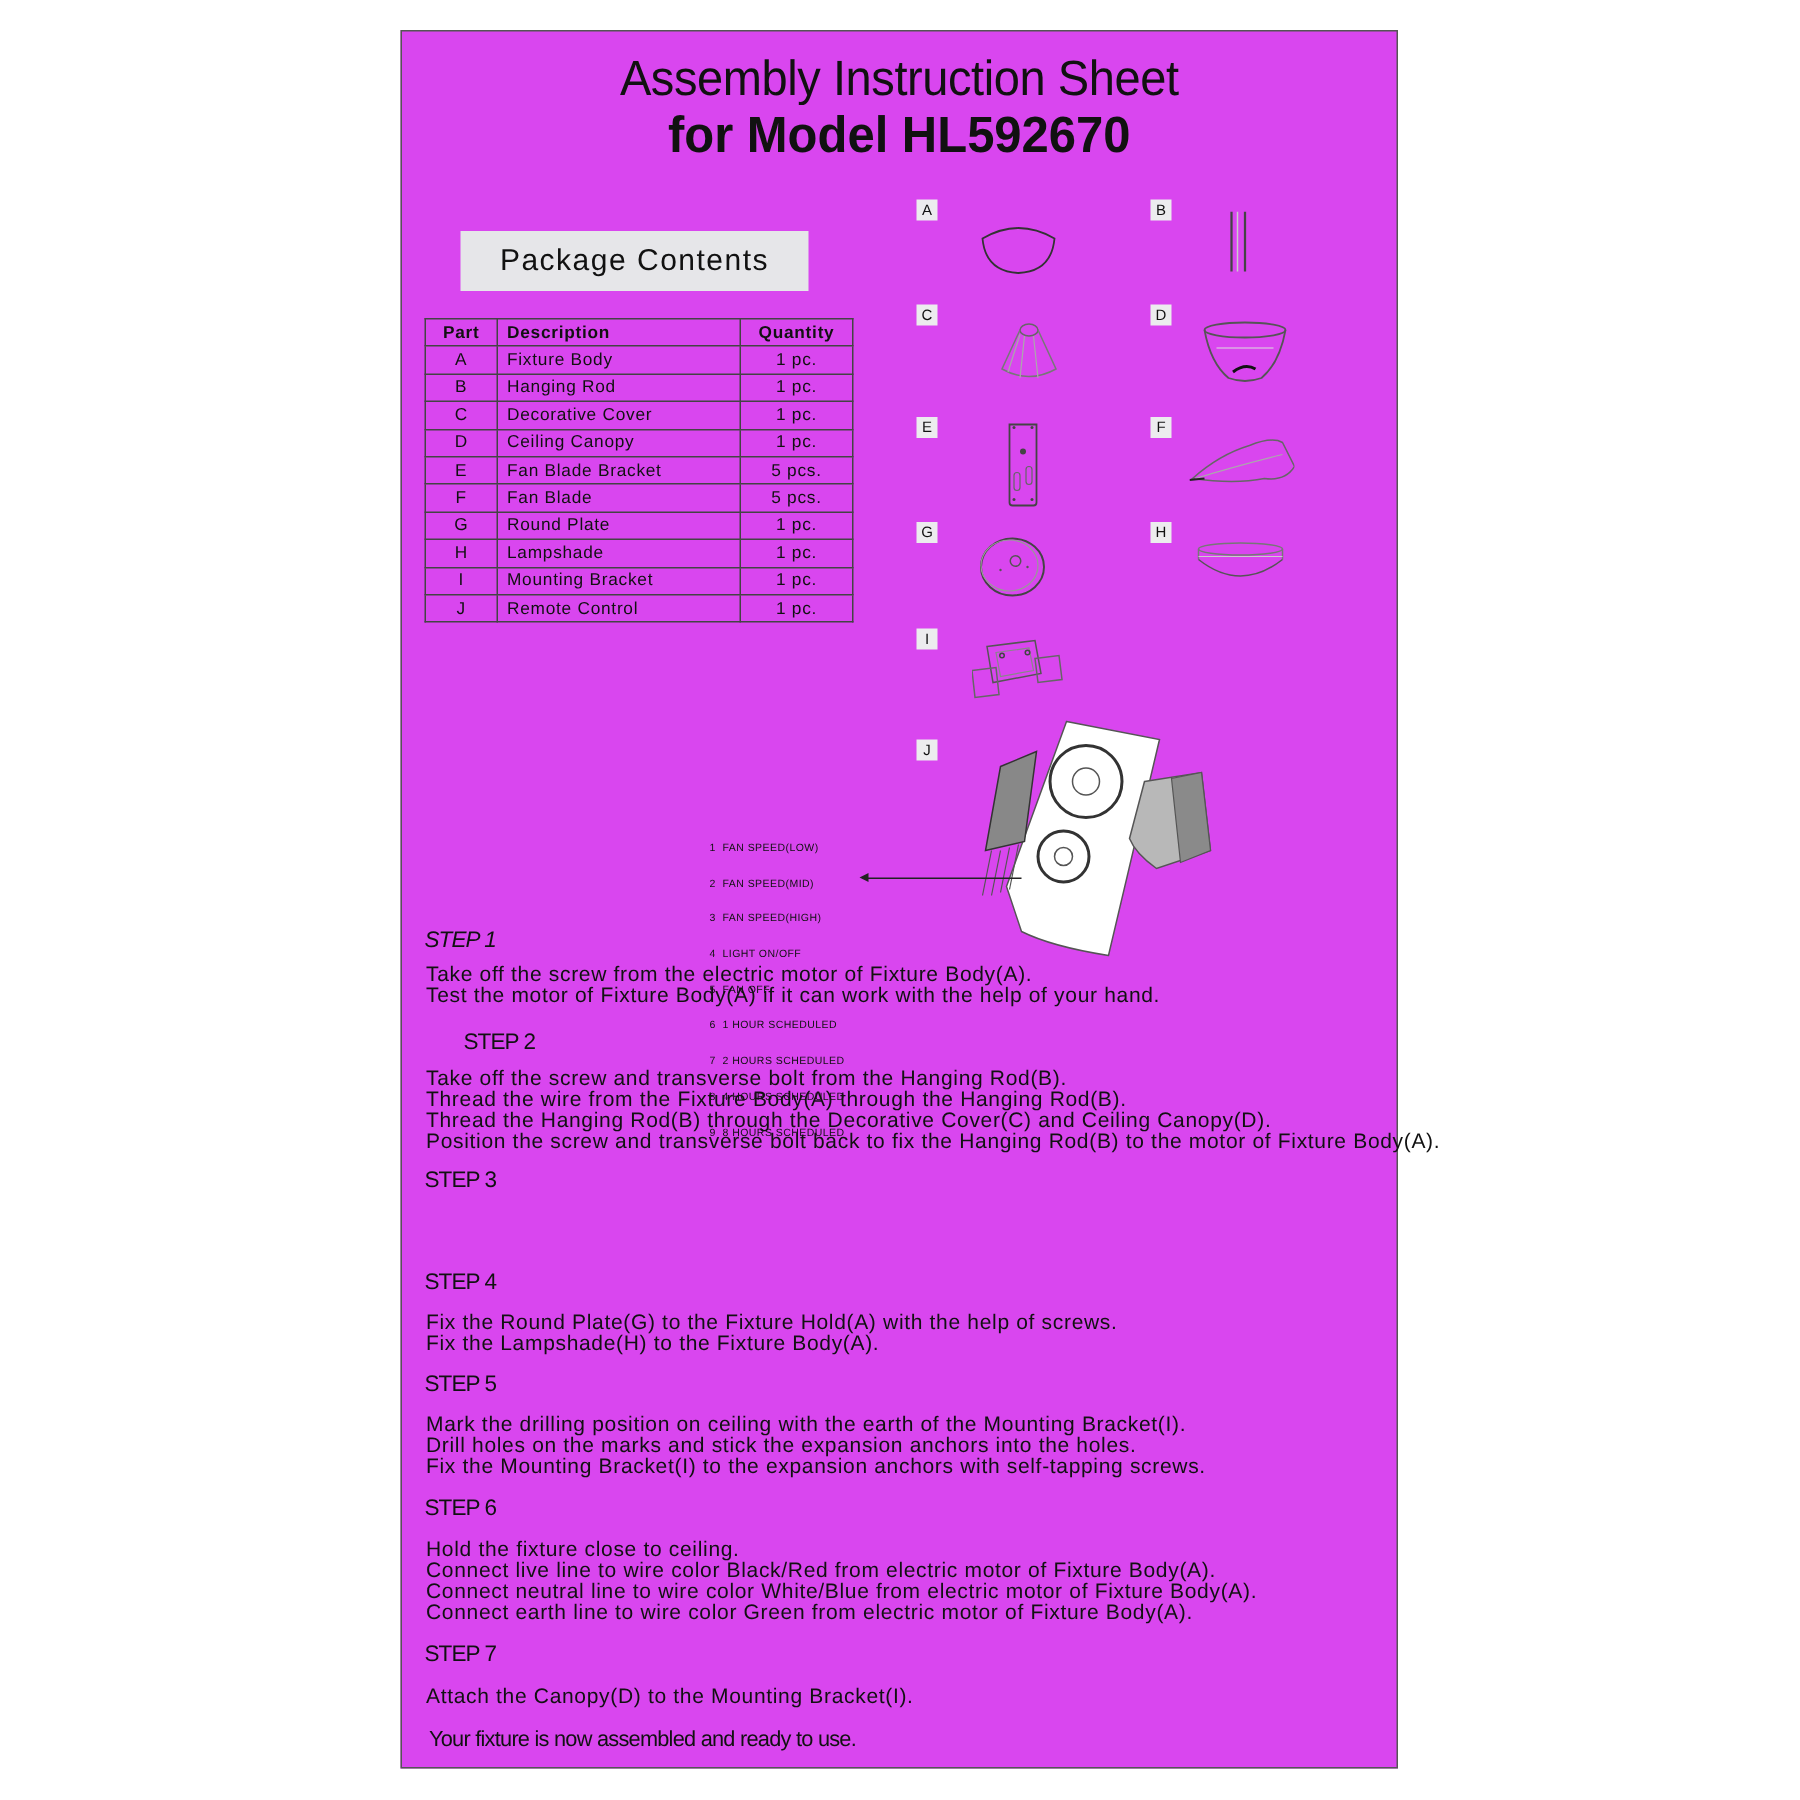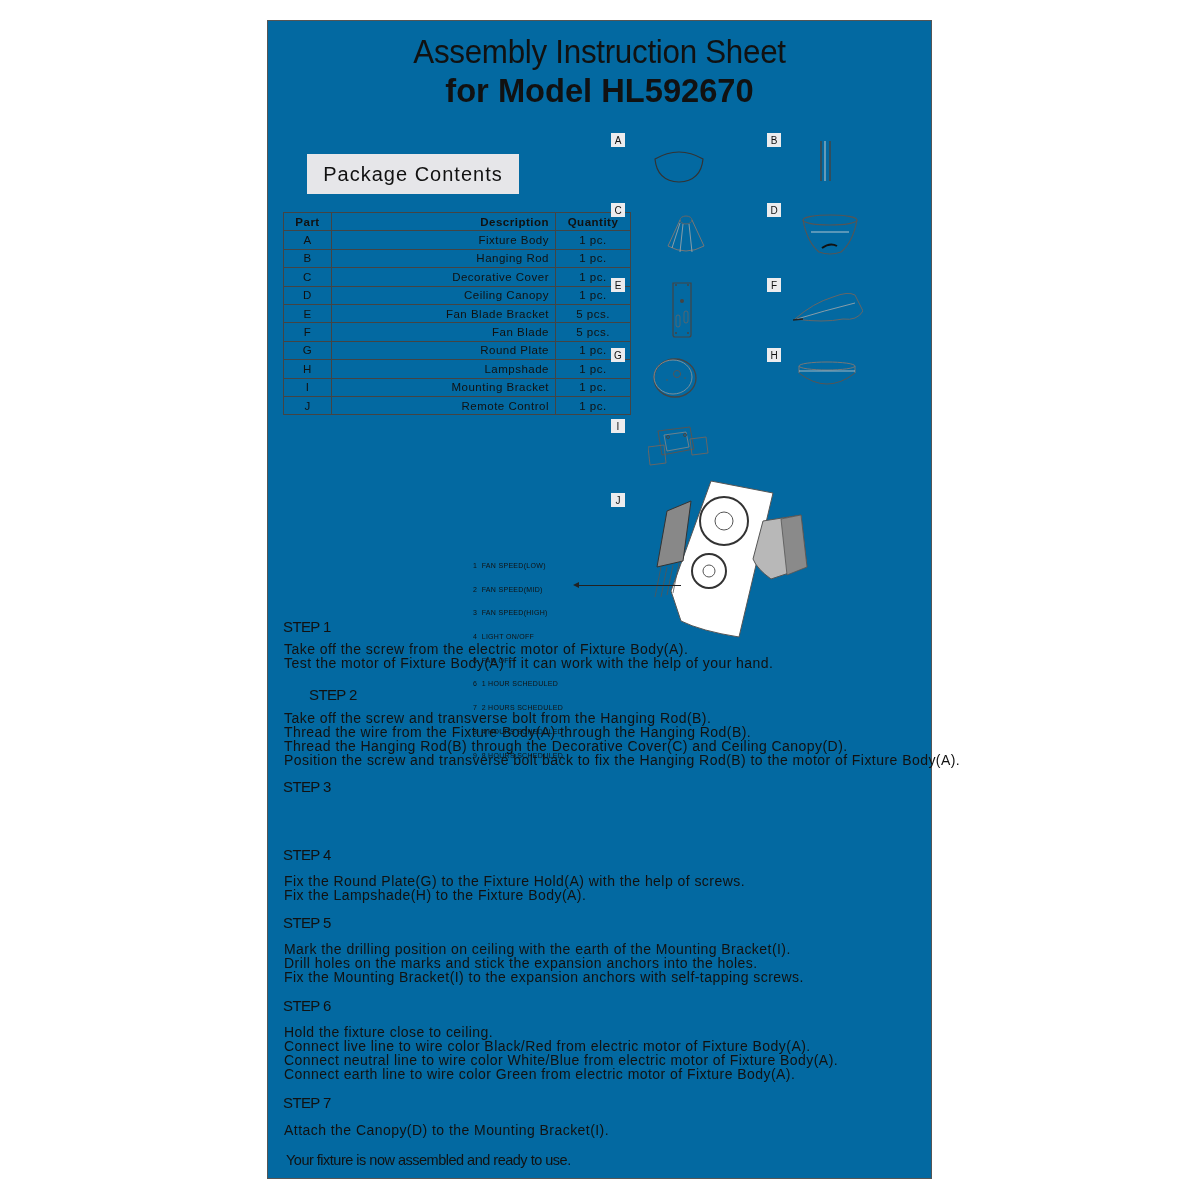--- a/index.html
+++ b/index.html
@@ -1,25 +1,25 @@
 <!DOCTYPE html>
 <html><head>
 <meta charset="utf-8">
 <style>
   html, body { margin:0; padding:0; background:#ffffff; }
   body { width:1200px; height:1200px; position:relative; overflow:hidden; font-family:"Liberation Sans", sans-serif; color:#111; }
-  .sheet { position:absolute; left:267px; top:20px; width:665px; height:1159px; border:1.5px solid #555; box-sizing:border-box; background:#0369a1; }
+  .sheet { position:absolute; left:267px; top:20px; width:665px; height:1159px; border:1.5px solid #555; box-sizing:border-box; background:#d946ef; }
   .title1 { position:absolute; left:0; width:100%; top:12px; text-align:center; font-size:33px; font-weight:400; letter-spacing:-0.3px; transform:scaleX(0.95); }
   .title2 { position:absolute; left:0; width:100%; top:50px; text-align:center; font-size:34px; font-weight:700; transform:scaleX(0.96); }
-  .pkg-header { position:absolute; left:39px; top:133px; width:212px; height:40px; background:#e6e6e9; display:flex; align-items:center; justify-content:center; font-size:20px; letter-spacing:1px; }
-  table.parts { position:absolute; left:15px; top:191px; width:348px; border-collapse:collapse; font-size:11.5px; letter-spacing:0.5px; }
+  .pkg-header { position:absolute; left:39px; top:133px; width:232px; height:40px; background:#e6e6e9; display:flex; align-items:center; justify-content:center; font-size:20px; letter-spacing:1px; }
+  table.parts { position:absolute; left:15px; top:191px; width:286px; border-collapse:collapse; font-size:11.5px; letter-spacing:0.5px; }
   table.parts td, table.parts th { border:1px solid #444; height:18.4px; padding:0 6px; box-sizing:border-box; font-weight:normal; }
   table.parts th { font-weight:600; }
   table.parts .c-part { width:48px; text-align:center; }
-  table.parts .c-desc { text-align:right; }
+  table.parts .c-desc { text-align:left; }
   table.parts .c-qty { width:75px; text-align:center; }
   .plabel { position:absolute; width:14px; height:14px; background:#ececee; font-size:10px; display:flex; align-items:center; justify-content:center; }
   .pimg { position:absolute; }
   .legend { position:absolute; left:205px; top:525px; font-size:7px; line-height:7.9px; letter-spacing:0.3px; white-space:pre; }
   .legend div { white-space:pre; }
   .arrow { position:absolute; left:307px; top:564px; width:106px; height:1px; background:#222; }
   .arrow::before { content:""; position:absolute; left:-2px; top:-3px; border-right:6px solid #222; border-top:3.5px solid transparent; border-bottom:3.5px solid transparent; }
   .step-title { position:absolute; left:15px; font-size:15px; letter-spacing:-0.6px; }
   .step-body { position:absolute; left:16px; font-size:14px; line-height:14px; letter-spacing:0.45px; white-space:nowrap; }
   .final { position:absolute; left:18px; top:1131px; font-size:14.5px; letter-spacing:-0.5px; }
@@ -194,21 +194,21 @@
     <div>3  FAN SPEED(HIGH)</div>
     <div>4  LIGHT ON/OFF</div>
     <div>5  FAN OFF</div>
     <div>6  1 HOUR SCHEDULED</div>
     <div>7  2 HOURS SCHEDULED</div>
     <div>8  4 HOURS SCHEDULED</div>
     <div>9  8 HOURS SCHEDULED</div>
   </div>
   <div class="arrow"></div>
 
-  <div class="step-title" style="top:597px;">STEP 1</div>
+  <div class="step-title" style="top:597px;font-style:italic;">STEP 1</div>
   <div class="step-body" style="top:621px;">
     <div>Take off the screw from the electric motor of Fixture Body(A).</div>
     <div>Test the motor of Fixture Body(A) if it can work with the help of your hand.</div>
   </div>
 
   <div class="step-title" style="top:665px;margin-left:26px;">STEP 2</div>
   <div class="step-body" style="top:690px;">
     <div>Take off the screw and transverse bolt from the Hanging Rod(B).</div>
     <div>Thread the wire from the Fixture Body(A) through the Hanging Rod(B).</div>
     <div>Thread the Hanging Rod(B) through the Decorative Cover(C) and Ceiling Canopy(D).</div>

